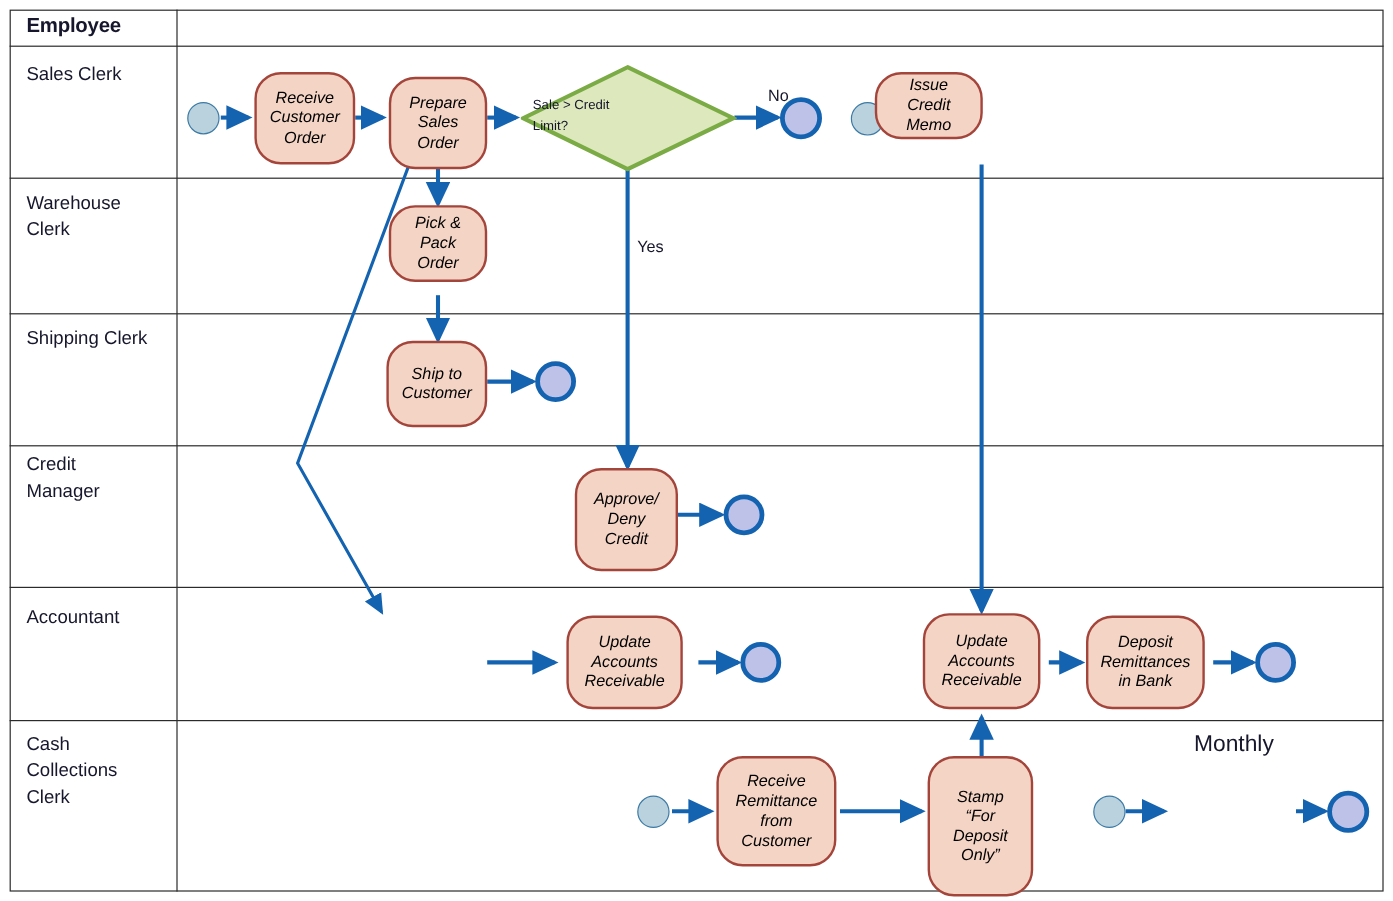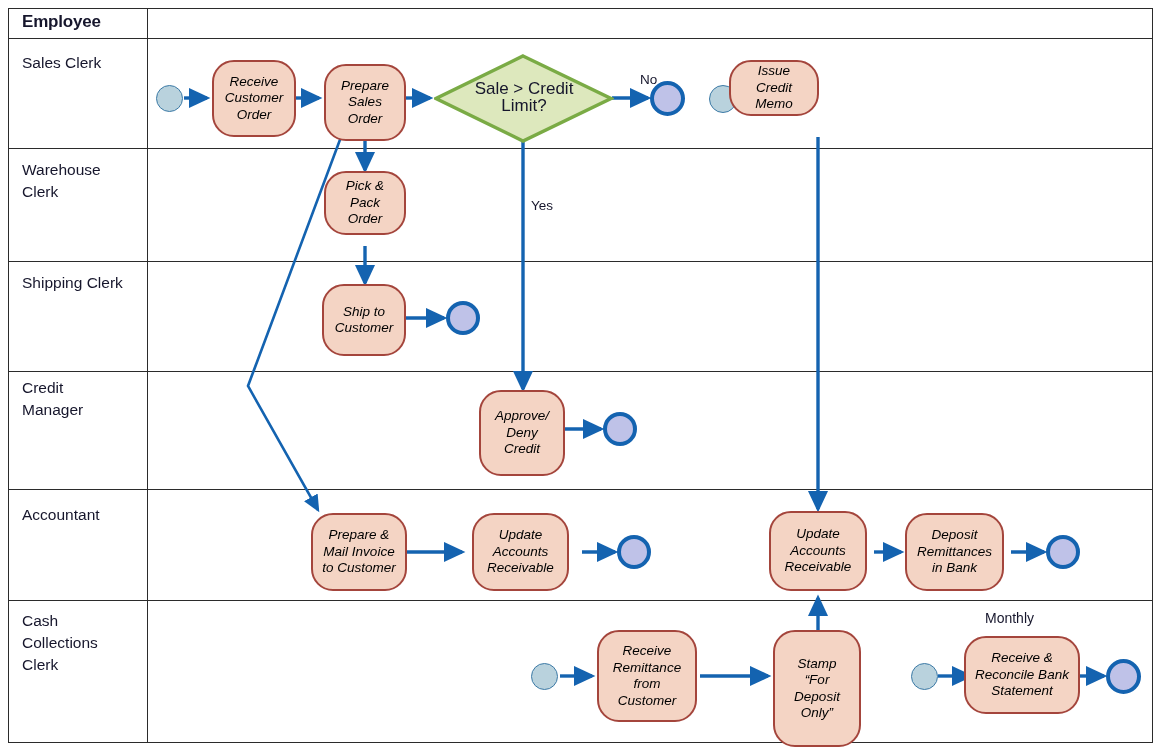--- a/index.html
+++ b/index.html
@@ -15,29 +15,29 @@
   .hdr-emp{left:22px;top:12px;}
   .hdr-act{left:162px;top:12px;}
 
   .lane-label{position:absolute;left:22px;font-size:15.5px;line-height:22px;color:#16162c;white-space:pre-line;}
 
   
   .task{position:absolute;box-sizing:border-box;border:2.4px solid #a4453c;border-radius:22px;
         background:#f4d4c4;display:flex;align-items:center;justify-content:center;text-align:center;
         font-size:13.5px;line-height:16.5px;color:#000000;white-space:pre-line;padding:2px;font-style:italic;}
   .gateway{position:absolute;}
-  .gw-text{position:absolute;text-align:center;font-size:17px;line-height:17px;color:#16162c;white-space:pre-line;}
+  .gw-text{position:absolute;font-size:11px;line-height:17px;color:#16162c;white-space:pre-line;}
 
   .ev-start{position:absolute;box-sizing:border-box;border:1.8px solid #3c7aa6;border-radius:50%;
             background:#b9d2dd;}
   .ev-end{position:absolute;box-sizing:border-box;border:4px solid #1463b0;border-radius:50%;
           background:#bfc2e8;}
 
   .edge-label{position:absolute;font-size:13.5px;color:#16162c;}
-  .note{position:absolute;font-size:14px;color:#16162c;}
+  .note{position:absolute;font-size:19px;color:#16162c;margin-left:10px;}
 
   svg.flowlayer{position:absolute;left:0;top:0;width:1161px;height:751px;pointer-events:none;}
 </style>
 </head>
 <body>
 
 <div id="stage">
 
   <div class="frame"></div>
   <div class="vline"></div>
@@ -136,42 +136,36 @@
 Pack
 Order</div>
 
   <div class="task" style="left:322px;top:284px;width:84px;height:72px">Ship to
 Customer</div>
 
   <div class="task" style="left:479px;top:390px;width:86px;height:86px">Approve/
 Deny
 Credit</div>
 
-  <div class="task" style="left:311px;top:513px;width:96px;height:78px">Prepare &amp;
-Mail Invoice
-to Customer</div>
   <div class="task" style="left:472px;top:513px;width:97px;height:78px">Update
 Accounts
 Receivable</div>
   <div class="task" style="left:769px;top:511px;width:98px;height:80px">Update
 Accounts
 Receivable</div>
   <div class="task" style="left:905px;top:513px;width:99px;height:78px">Deposit
 Remittances
 in Bank</div>
 
   <div class="task" style="left:597px;top:630px;width:100px;height:92px">Receive
 Remittance
 from
 Customer</div>
   <div class="task" style="left:773px;top:630px;width:88px;height:117px">Stamp
 “For
 Deposit
 Only”</div>
-  <div class="task" style="left:964px;top:636px;width:116px;height:78px">Receive  &amp;
-Reconcile Bank
-Statement</div>
 
   <div class="edge-label" style="left:640px;top:72px">No</div>
   <div class="edge-label" style="left:531px;top:198px">Yes</div>
   <div class="note" style="left:985px;top:610px">Monthly</div>
 
 </div>
 
 </body></html>

